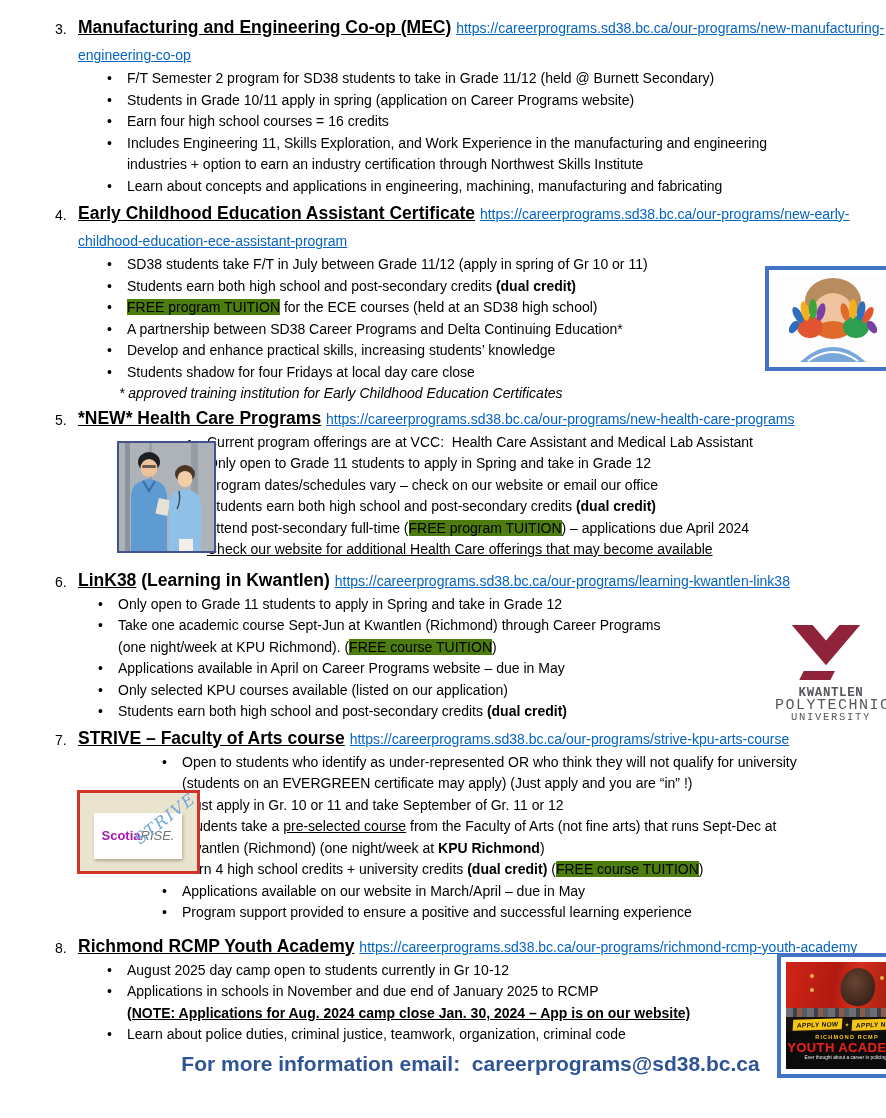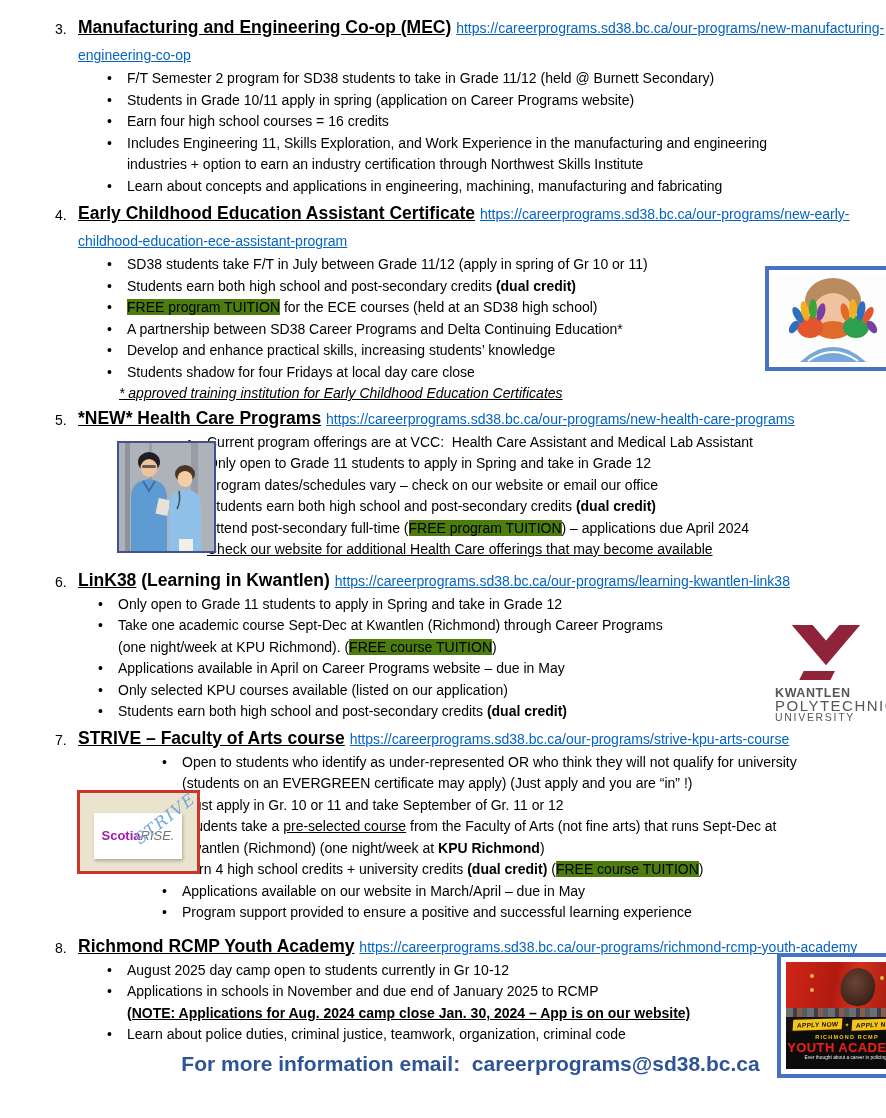--- a/index.html
+++ b/index.html
@@ -9,40 +9,40 @@
   .phead{position:relative;padding-left:23px;font-size:17.5px;line-height:26px;}
   .pnum{position:absolute;left:0;top:2px;font-size:14px;font-weight:400;}
   .ptitle{font-weight:700;text-decoration:underline;}
   .ptitle2{font-weight:700;}
   .purl{color:#0563C1;text-decoration:underline;font-size:14px;font-weight:400;word-break:normal;overflow-wrap:anywhere;}
   ul.bullets{list-style:none;margin:0;padding:0;}
   ul.bullets li{position:relative;padding-left:22px;font-size:14px;line-height:21.5px;}
   ul.bullets li.bullet::before{content:"\2022";position:absolute;left:2px;top:0;font-size:14px;}
   ul.bullets li.footnote{padding-left:14px;}
   .seg{white-space:pre-wrap;}
-  .seg.b{font-weight:700;} .seg.u{text-decoration:underline;} .seg.i{font-style:italic;text-decoration:underline;}
+  .seg.b{font-weight:700;} .seg.u{text-decoration:underline;} .seg.i{font-style:italic;}
   .seg.h{background:#4d7c0f;} .seg.bu{font-weight:700;text-decoration:underline;}
   
   .lay-default .bullets{margin-left:50px;}
   .lay-ece .bullets{margin-left:50px;margin-right:195px;}
   .lay-health .bullets{margin-left:130px;}
   .lay-link38 .bullets{margin-left:41px;margin-right:165px;}
   .lay-strive .bullets{margin-left:105px;}
   .lay-rcmp .bullets{margin-left:50px;margin-right:175px;}
   
   .s-mec{margin-bottom:3px;} .s-ece{margin-bottom:0;} .s-health{margin-bottom:6px;}
   .s-link38{margin-bottom:2px;} .s-strive{margin-bottom:9px;} .s-rcmp{margin-bottom:4px;}
   .footer{margin-top:6px;text-align:center;font-size:21px;font-weight:700;color:#2F5496;white-space:pre-wrap;}
   
   .img-abs{position:absolute;box-sizing:border-box;}
   .img-ece{left:710px;top:66px;width:136px;height:105px;border:4px solid #4472C4;background:#fff;padding:5px;}
   .img-ece svg{width:100%;height:100%;display:block;}
   .img-nurses{left:62px;top:36px;width:99px;height:112px;border:2px solid #44518F;background:#9aa0a8;}
   .img-nurses svg{width:100%;height:100%;display:block;}
-  .img-kpu{left:720px;top:58px;width:112px;text-align:left;}
+  .img-kpu{left:720px;top:58px;width:112px;text-align:center;font-family:Liberation Mono, monospace;}
   .kpu-mark{width:74px;height:58px;margin-left:14px;}
   .kpu-line1{font-size:12.5px;font-weight:600;letter-spacing:.6px;color:#54565A;line-height:13px;margin-top:4px;}
   .kpu-line2{font-size:15px;font-weight:500;letter-spacing:1.5px;color:#54565A;line-height:11px;}
   .kpu-line3{font-size:10.5px;font-weight:500;letter-spacing:1.7px;color:#54565A;line-height:12px;}
   .img-strive{left:22px;top:65px;width:123px;height:84px;border:3px solid #CF3428;background:#EAE3CD;overflow:hidden;}
   .strive-card{position:absolute;left:14px;top:20px;width:88px;height:46px;background:#fff;box-shadow:1px 2px 3px rgba(0,0,0,.25);
                display:flex;align-items:center;justify-content:center;font-size:13px;}
   .strive-scotia{font-weight:800;color:#a21caf;}
   .strive-rise{font-weight:400;color:#737373;font-style:italic;}
   .strive-rot{position:absolute;right:-4px;top:16px;transform:rotate(-38deg);color:#6FA8DC;
@@ -140,21 +140,21 @@
             <path d="M50 108 V62 Q50 48 66 46 Q82 48 82 62 V108 Z" fill="#8ec0e8"></path>
             <path d="M60 48 Q62 58 58 66" stroke="#41474f" stroke-width="1.5" fill="none"></path>
             <rect x="60" y="96" width="14" height="12" fill="#f2efe9"></rect>
           </svg>
         </div>
       </section>
       <section class="section lay-link38 s-link38">
         <div class="phead"><span class="pnum">6.</span><span class="ptitle">LinK38</span><span class="ptitle2"> (Learning in Kwantlen)</span> <a class="purl" href="#">https://careerprograms.sd38.bc.ca/our-programs/learning-kwantlen-link38</a></div>
         <ul class="bullets">
           <li class="bullet"><span class="seg">Only open to Grade 11 students to apply in Spring and take in Grade 12</span></li>
-          <li class="bullet"><span class="seg">Take one academic course Sept-Dec at Kwantlen (Richmond) through Career Programs</span><br><span class="seg">(one night/week at KPU Richmond). (</span><span class="seg h">FREE course TUITION</span><span class="seg">)</span></li>
+          <li class="bullet"><span class="seg">Take one academic course Sept-Jun at Kwantlen (Richmond) through Career Programs</span><br><span class="seg">(one night/week at KPU Richmond). (</span><span class="seg h">FREE course TUITION</span><span class="seg">)</span></li>
           <li class="bullet"><span class="seg">Applications available in April on Career Programs website – due in May</span></li>
           <li class="bullet"><span class="seg">Only selected KPU courses available (listed on our application)</span></li>
           <li class="bullet"><span class="seg">Students earn both high school and post-secondary credits </span><span class="seg b">(dual credit)</span></li>
         </ul>
         <div class="img-abs img-kpu">
           <div class="kpu-mark"><svg viewBox="0 0 96 78" width="74" height="58">
               <polygon points="2,0 30,0 48,21 66,0 94,0 48,54" fill="#8E2339"></polygon>
               <polygon points="18,62 60,62 54,74 12,74" fill="#8E2339"></polygon>
             </svg></div>
           <div class="kpu-line1">KWANTLEN</div>

